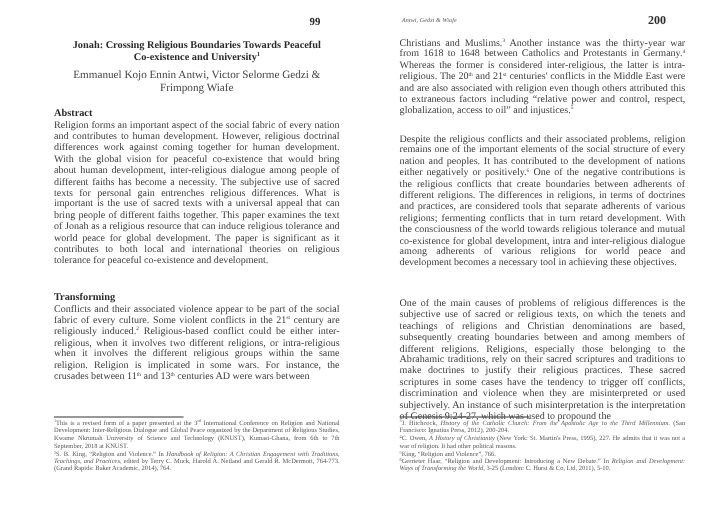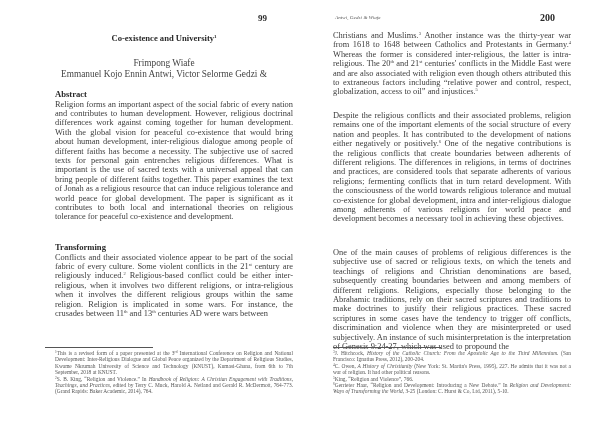--- a/index.html
+++ b/index.html
@@ -6,46 +6,47 @@
     html, body { width: 600px; height: 424px; background: #ffffff; overflow: hidden; }
     body { font-family: "Liberation Serif", "DejaVu Serif", serif; color: #3a3a3a; position: relative; }
     .page { position: absolute; top: 0; width: 300px; height: 424px; background: #ffffff; }
     .page.left { left: 0; }
     .page.right { left: 300px; }
     .pnum { position: absolute; top: 13px; font-weight: bold; font-size: 9px; color: #2a2a2a; }
     .page.left .pnum { left: 258px; }
     .page.right .pnum { left: 240px; font-size: 10px; top: 12px; }
     .running-head { position: absolute; left: 35px; top: 15px; font-style: italic; font-size: 5px; color: #555; letter-spacing: 0.1px; }
     .col { position: absolute; }
-    .page.left .col { left: 55px; width: 238px; }
+    .page.left .col { left: 45px; width: 238px; }
     .page.right .col { left: 33px; width: 238px; }
     .title { position: absolute; top: 32px; left: 45px; width: 238px; text-align: center; font-weight: bold; font-size: 8.6px; line-height: 10px; color: #2a2a2a; }
     .title sup { font-size: 5px; vertical-align: 3px; }
     .authors { position: absolute; top: 58px; left: 45px; width: 238px; text-align: center; font-size: 9.3px; line-height: 11px; color: #444; }
     .body-text { font-size: 8.4px; line-height: 9.4px; text-align: justify; color: #3c3c3c; }
     .body-text sup { font-size: 4.5px; vertical-align: 3px; line-height: 0; }
     .heading { font-weight: bold; font-size: 8.6px; line-height: 9.5px; color: #2a2a2a; }
     .fn-rule { position: absolute; height: 1px; width: 108px; background: #555; }
     .footnotes { font-size: 5.4px; line-height: 6.4px; color: #555; text-align: justify; }
     .footnotes sup { font-size: 3.5px; vertical-align: 2px; line-height: 0; }
     .footnotes i { font-style: italic; }
   </style>
 </head>
 <body>
 
 <div class="page left">
   <div class="pnum">99</div>
 
   <div class="title">
+    <div>Jonah: Crossing Religious Boundaries Towards Peaceful</div>
     <div><span>Co-existence and University</span><sup>1</sup></div>
   </div>
 
   <div class="authors">
+    <div>Emmanuel Kojo Ennin Antwi, Victor Selorme Gedzi &amp;</div>
     <div>Frimpong Wiafe</div>
-    <div>Emmanuel Kojo Ennin Antwi, Victor Selorme Gedzi &amp;</div>
   </div>
 
   <div class="col" style="top:90px;">
     <div class="heading">Abstract</div>
     <p class="body-text">Religion forms an important aspect of the social fabric of every nation and contributes to human development. However, religious doctrinal differences work against coming together for human development. With the global vision for peaceful co-existence that would bring about human development, inter-religious dialogue among people of different faiths has become a necessity. The subjective use of sacred texts for personal gain entrenches religious differences. What is important is the use of sacred texts with a universal appeal that can bring people of different faiths together. This paper examines the text of Jonah as a religious resource that can induce religious tolerance and world peace for global development. The paper is significant as it contributes to both local and international theories on religious tolerance for peaceful co-existence and development.</p>
   </div>
 
 
   <div class="col" style="top:243px;">
     <div class="heading">Transforming</div>

